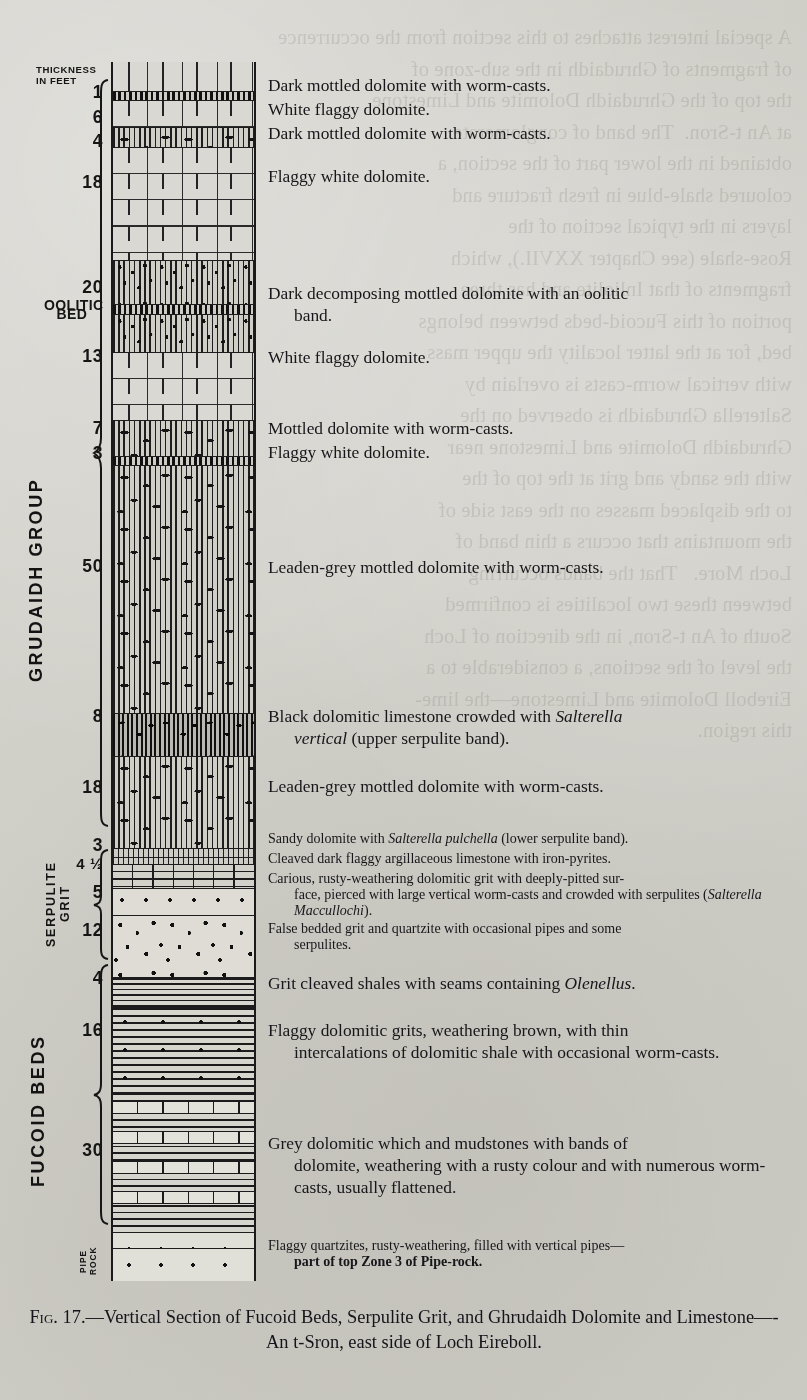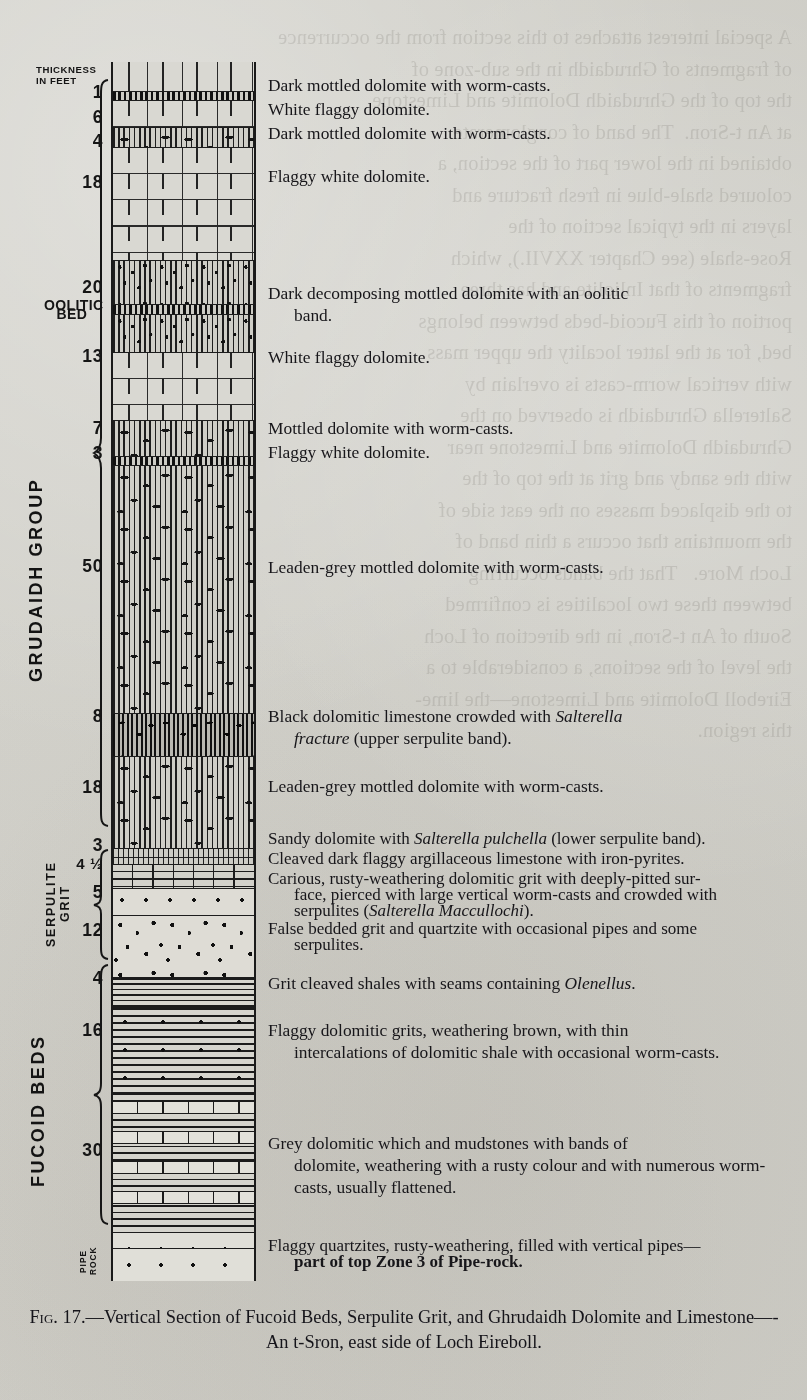--- a/index.html
+++ b/index.html
@@ -258,21 +258,21 @@
   .desc{
     position:absolute;left:0;width:516px;
     color:#17161a;
   }
   .desc.big{
     font-size:17.4px;line-height:22.2px;
     text-indent:0;
   }
   .desc.big .cont{display:block;padding-left:26px;}
   .desc.small{
-    font-size:17px;line-height:16.2px;
+    font-size:14px;line-height:16.2px;
     width:505px;
   }
   .desc.small .cont{display:block;padding-left:26px;}
   .sp{font-style:italic;}
 
   
   #figure-caption{
     position:absolute;left:24px;top:1305px;width:760px;
     text-align:center;
     font-size:18.4px;line-height:25px;
@@ -433,21 +433,21 @@
       <span class="cont">band.</span>
     </div>
 
     <div class="desc big" style="top:346px;">White flaggy dolomite.</div>
     <div class="desc big" style="top:417px;">Mottled dolomite with worm-casts.</div>
     <div class="desc big" style="top:441px;">Flaggy white dolomite.</div>
     <div class="desc big" style="top:556px;">Leaden-grey mottled dolomite with worm-casts.</div>
 
     <div class="desc big" style="top:705px;">
       <span><span>Black dolomitic limestone crowded with </span><span class="sp">Salterella</span></span>
-      <span class="cont"><span class="sp">fracture</span><span> (upper serpulite band).</span></span>
+      <span class="cont"><span class="sp">vertical</span><span> (upper serpulite band).</span></span>
     </div>
 
     <div class="desc big" style="top:775px;">Leaden-grey mottled dolomite with worm-casts.</div>
 
     <div class="desc small" style="top:831px;">
       <span>Sandy dolomite with </span><span class="sp">Salterella pulchella</span><span> (lower serpulite band).</span>
     </div>
 
     <div class="desc small" style="top:851px;">Cleaved dark flaggy argillaceous limestone with iron-pyrites.</div>
 

